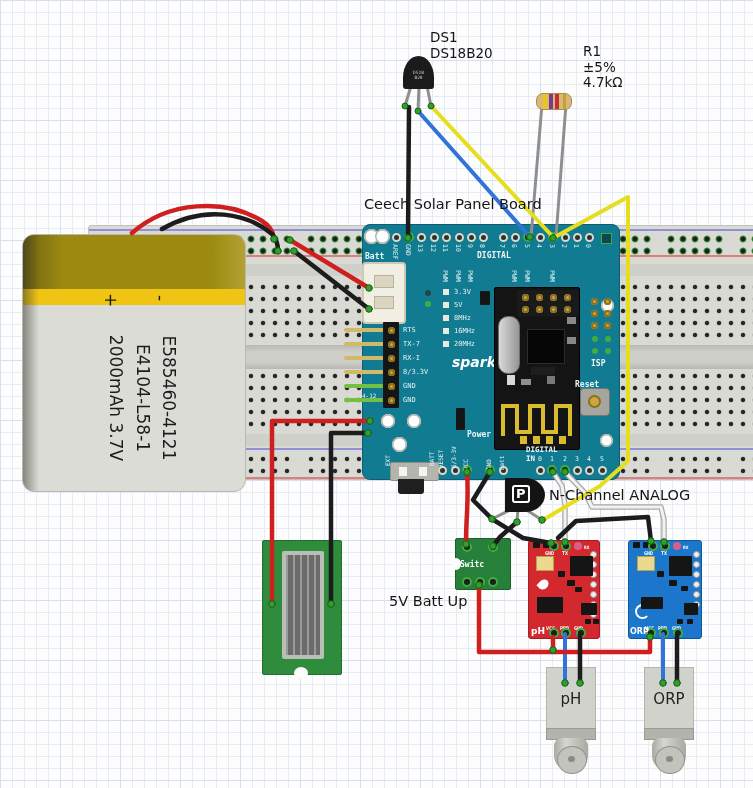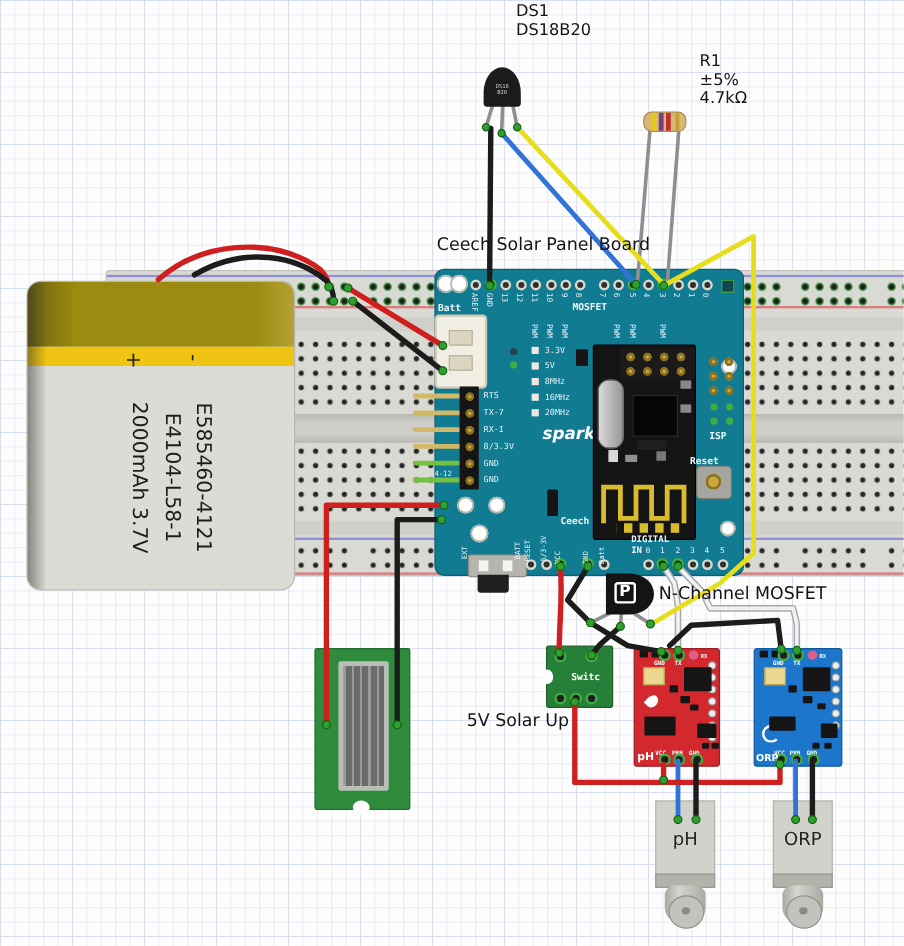--- a/index.html
+++ b/index.html
@@ -170,21 +170,21 @@
   <span class="vt" style="left:466px">9</span>
   <span class="vt" style="left:478px">8</span>
   <span class="vt" style="left:498px">7</span>
   <span class="vt" style="left:510px">6</span>
   <span class="vt" style="left:523px">5</span>
   <span class="vt" style="left:535px">4</span>
   <span class="vt" style="left:548px">3</span>
   <span class="vt" style="left:560px">2</span>
   <span class="vt" style="left:572px">1</span>
   <span class="vt" style="left:584px">0</span>
-  <span class="sk" style="left:477px;top:251px">MOSFET</span>
+  <span class="sk" style="left:477px;top:251px">DIGITAL</span>
   <span class="vt" style="left:441px;top:270px">PWM</span>
   <span class="vt" style="left:454px;top:270px">PWM</span>
   <span class="vt" style="left:466px;top:270px">PWM</span>
   <span class="vt" style="left:510px;top:270px">PWM</span>
   <span class="vt" style="left:523px;top:270px">PWM</span>
   <span class="vt" style="left:548px;top:270px">PWM</span>
 </div>
 
 <span class="sk" style="left:365px;top:252px;z-index:8">Batt</span>
 <div class="abs jst">
@@ -250,21 +250,21 @@
   <span class="pad" style="left:438px;top:466px"></span>
   <span class="pad" style="left:451px;top:466px"></span>
   <span class="gp" style="left:462px;top:465px"></span>
   <span class="gp" style="left:485px;top:465px"></span>
   <span class="pad" style="left:499px;top:466px"></span>
   <span class="vb" style="left:437px;top:440px">RESET</span>
   <span class="vb" style="left:450px;top:440px">5/3-3V</span>
   <span class="vb" style="left:462px;top:442px">VCC</span>
   <span class="vb" style="left:485px;top:442px">GND</span>
   <span class="vb" style="left:498px;top:442px">Batt</span>
-  <span class="sk" style="left:467px;top:430px">Ceech</span>
+  <span class="sk" style="left:467px;top:430px">Power</span>
   <span class="sk" style="left:526px;top:445px;font-size:7.5px">DIGITAL IN</span>
   <span class="fl" style="left:538px;top:455px;font-size:6.5px">0</span>
   <span class="fl" style="left:550px;top:455px;font-size:6.5px">1</span>
   <span class="fl" style="left:563px;top:455px;font-size:6.5px">2</span>
   <span class="fl" style="left:575px;top:455px;font-size:6.5px">3</span>
   <span class="fl" style="left:587px;top:455px;font-size:6.5px">4</span>
   <span class="fl" style="left:600px;top:455px;font-size:6.5px">5</span>
   <span class="pad" style="left:536px;top:466px"></span>
   <span class="gp" style="left:547px;top:465px"></span>
   <span class="gp" style="left:560px;top:465px"></span>
@@ -308,21 +308,21 @@
   <span class="ypad" style="left:64px;top:148px"></span>
 </div>
 
 <div class="abs stepup">
   <div class="notch" style="left:-5px;top:19px;width:10px;height:12px"></div>
   <span class="gp" style="left:6px;top:3px"></span>
   <span class="gp" style="left:32px;top:3px"></span>
   <span class="gp" style="left:6px;top:38px"></span>
   <span class="gp" style="left:19px;top:38px"></span>
   <span class="gp" style="left:32px;top:38px"></span>
-  <span class="abs" style="left:20px;top:21px;font:bold 8px 'DejaVu Sans Mono',monospace;color:#fff">Switc</span>
+  <span class="abs" style="left:4px;top:21px;font:bold 8px 'DejaVu Sans Mono',monospace;color:#fff">Switc</span>
 </div>
 
 <div class="abs phb">
   <span class="blk" style="left:4px;top:1px;width:7px;height:6px;position:absolute"></span>
   <span class="blk" style="left:14px;top:1px;width:7px;height:6px;position:absolute"></span>
   <span class="gp" style="left:20px;top:0"></span>
   <span class="gp" style="left:32px;top:0"></span>
   <span class="slabel" style="left:16px;top:9px">GND</span>
   <span class="slabel" style="left:33px;top:9px">TX</span>
   <span class="pinkdot" style="left:45px;top:1px"></span>
@@ -506,24 +506,24 @@
       <circle cx="565" cy="683" r="3.3"></circle>
         <circle cx="580" cy="683" r="3.3"></circle>
       <circle cx="663" cy="683" r="3.3"></circle>
         <circle cx="677" cy="683" r="3.3"></circle>
       <circle cx="553" cy="650" r="3.3"></circle>
         <circle cx="650" cy="637" r="3.3"></circle>
     </g>
   </g>
 </svg>
 
-<div class="callout" style="left:430px;top:2px">
+<div class="callout" style="left:430px;top:30px">
   <div>DS1</div>
   <div>DS18B20</div>
 </div>
 <div class="callout" style="left:583px;top:44px">
   <div>R1</div>
   <div>±5%</div>
   <div>4.7kΩ</div>
 </div>
 <div class="callout" style="left:364px;top:196px;font-size:14.5px">Ceech Solar Panel Board</div>
-<div class="callout" style="left:549px;top:487px;font-size:14.5px">N-Channel MOSFET</div>
-<div class="callout" style="left:389px;top:593px;font-size:14.5px">5V Solar Up</div>
+<div class="callout" style="left:549px;top:487px;font-size:14.5px">N-Channel ANALOG</div>
+<div class="callout" style="left:389px;top:593px;font-size:14.5px">5V Batt Up</div>
 
 </body></html>

